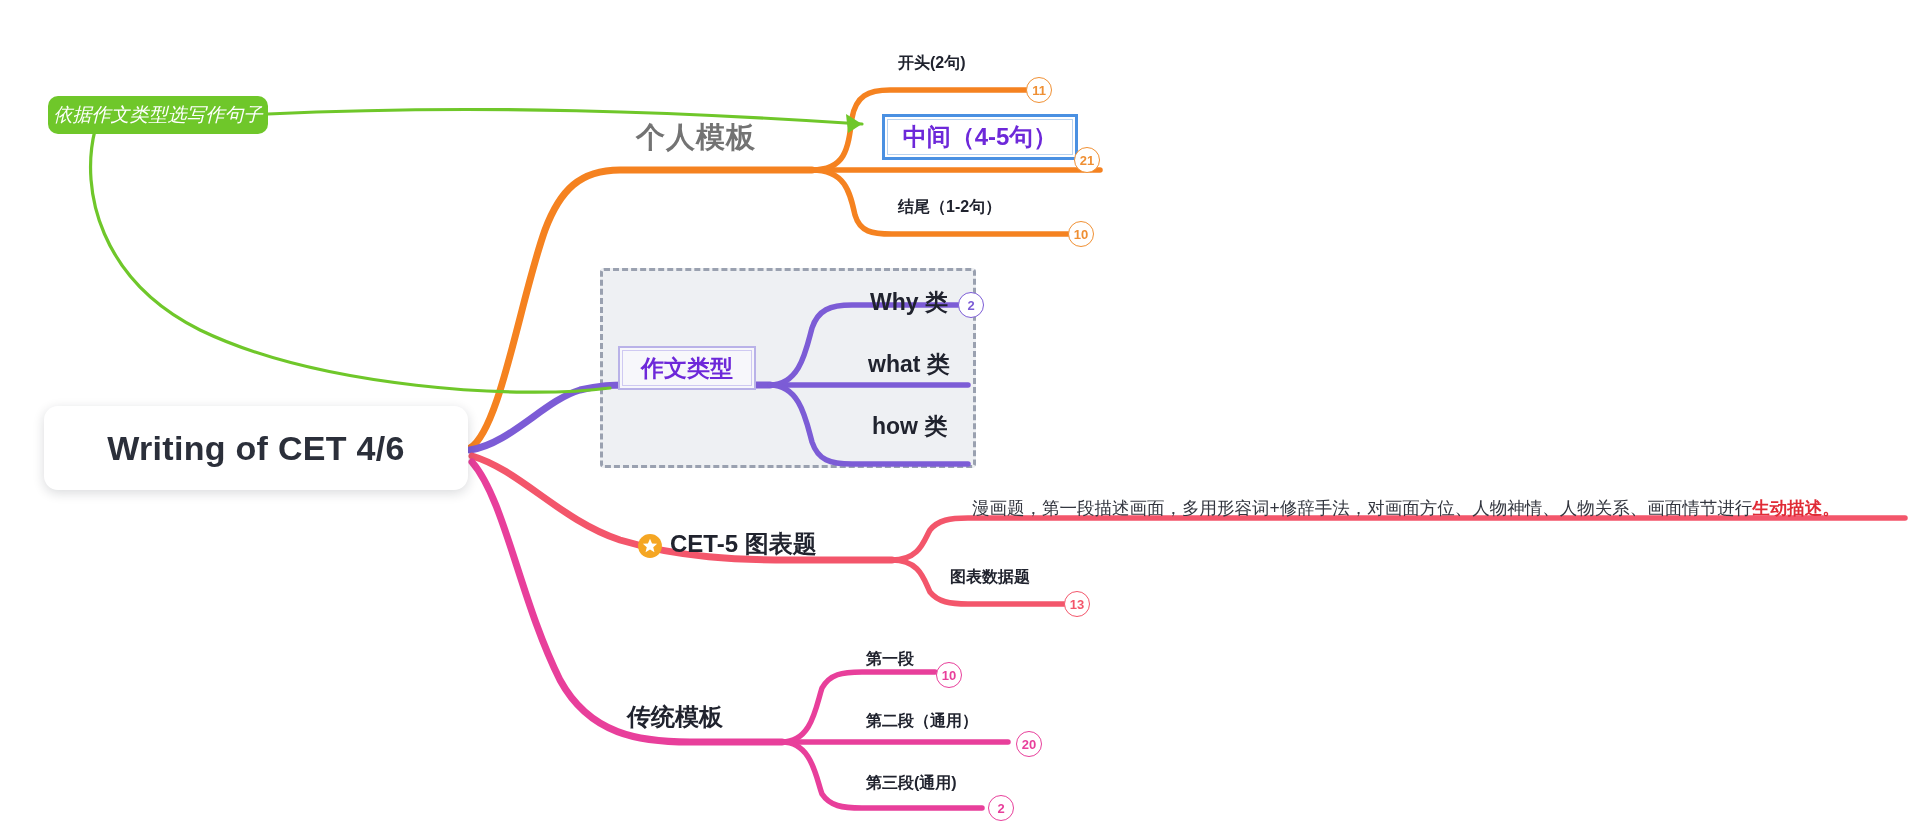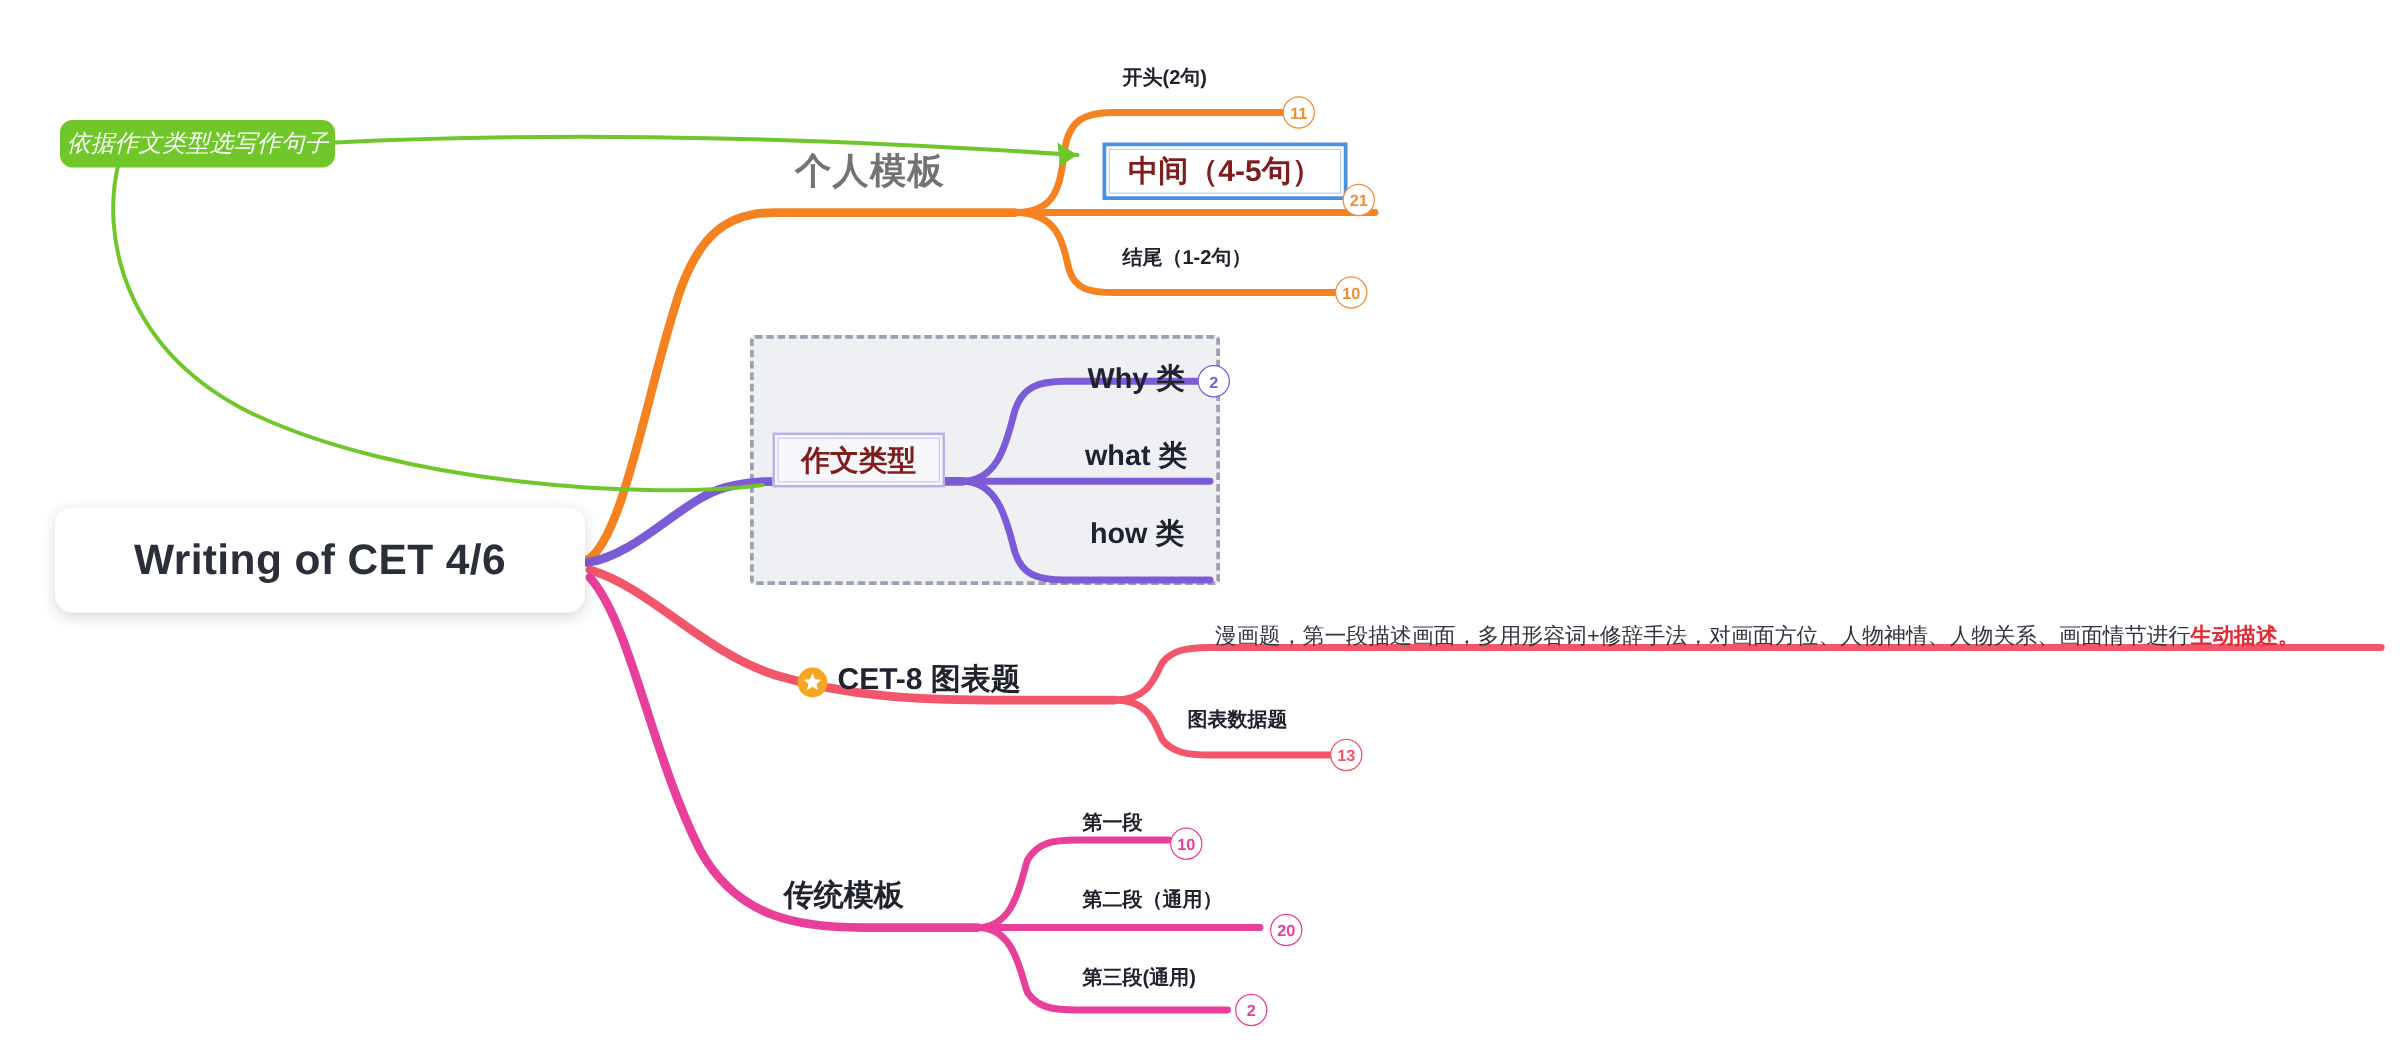--- a/index.html
+++ b/index.html
@@ -87,21 +87,21 @@
   }
   .topic.dark-mid {
     font-size: 23px;
   }
 
   
   .boxed {
     position: absolute;
     box-sizing: border-box;
     white-space: nowrap;
-    color: #7f1d1d;
+    color: #6d28d9;
     font-weight: bold;
     display: flex;
     align-items: center;
     justify-content: center;
   }
   .boxed.blue {
     background: #ffffff;
     border: 3px solid #4a90e2;
     outline: 1px solid #b9d3f0;
     outline-offset: -6px;
@@ -262,21 +262,21 @@
 
   <div class="topic dark-mid" style="left:872px; top:414px;">
     <span>how 类</span>
   </div>
 
   <svg class="star-icon" viewBox="0 0 24 24" style="left:637px; top:533px;">
     <circle cx="12" cy="12" r="11" fill="#f5a623"></circle>
     <polygon fill="#ffffff" points="12,5.2 13.9,9.6 18.6,10.0 15.0,13.1 16.1,17.7 12,15.2 7.9,17.7 9.0,13.1 5.4,10.0 10.1,9.6"></polygon>
   </svg>
   <div class="topic" style="left:670px; top:531px; font-size:24px;">
-    <span>CET-8 图表题</span>
+    <span>CET-5 图表题</span>
   </div>
 
   <div class="note" style="left:953px; top:498px;">
     <span>漫画题，第一段描述画面，多用形容词+修辞手法，对画面方位、人物神情、人物关系、画面情节进行</span><span class="hl">生动描述</span><span class="hl">。</span>
   </div>
 
   <div class="topic" style="left:950px; top:568px;">
     <span>图表数据题</span>
   </div>
   <div class="badge red" style="left:1064px; top:591px;">

